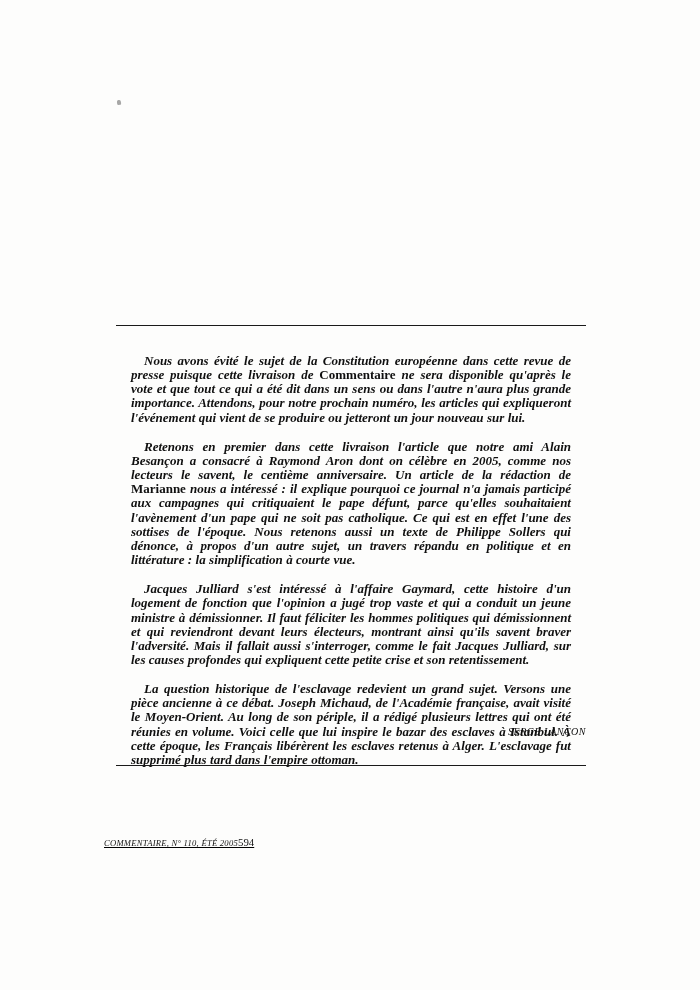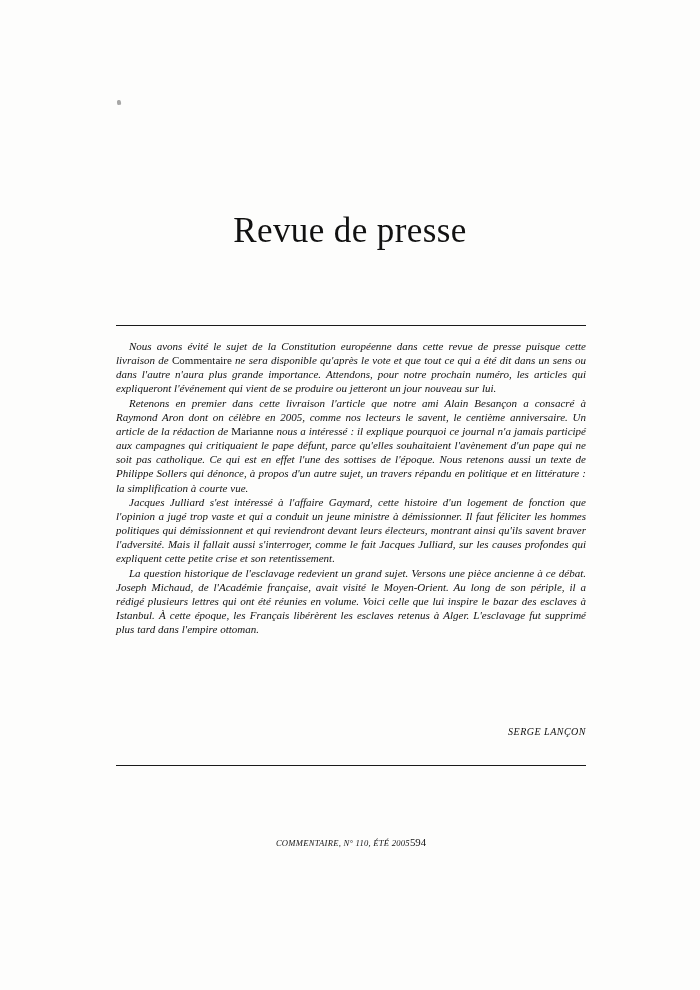--- a/index.html
+++ b/index.html
@@ -63,55 +63,57 @@
   .rule-bottom { top: 765px; }
 
   .body-block {
     position: absolute;
     left: 116px;
     top: 339px;
     width: 470px;
   }
 
   .body-block p {
-    margin: 0;
+    margin: 15px;
     font-style: italic;
-    font-size: 11px;
+    font-size: 13px;
     line-height: 14.15px;
     text-align: justify;
     text-indent: 13px;
     color: #101010;
     word-spacing: 0.15px;
     hyphens: manual;
+    font-weight: bold;
   }
 
   .body-block p .roman {
     font-style: normal;
   }
 
   .signature {
     position: absolute;
     left: 116px;
     top: 726px;
     width: 470px;
     text-align: right;
     font-style: italic;
     font-size: 10px;
     letter-spacing: 0.5px;
     color: #101010;
   }
 
   .footer {
     position: absolute;
-    left: 116px;
+    left: 104px;
     top: 836px;
     width: 470px;
     display: flex;
     align-items: baseline;
-    justify-content: center;
+    justify-content: flex-start;
+    text-decoration: underline;
   }
   .footer-ref {
     font-style: italic;
     font-size: 8.6px;
     letter-spacing: 0.25px;
     color: #141414;
     white-space: nowrap;
   }
   .footer-page {
     font-style: normal;
@@ -119,21 +121,20 @@
     color: #141414;
   }
 </style>
 </head>
 <body>
 
 <div class="page">
 
   <div class="scan-speck"></div>
 
-  <h1 class="page-title">Revue de presse</h1>
 
   <div class="rule rule-top"></div>
 
   <div class="body-block">
       <p><span>Nous avons évité le sujet de la Constitution européenne dans cette revue de presse puisque cette livraison de </span><span class="roman">Commentaire</span><span> ne sera disponible qu'après le vote et que tout ce qui a été dit dans un sens ou dans l'autre n'aura plus grande importance. Attendons, pour notre prochain numéro, les articles qui expliqueront l'événement qui vient de se produire ou jetteront un jour nouveau sur lui.</span></p>
       <p><span>Retenons en premier dans cette livraison l'article que notre ami Alain Besançon a consacré à Raymond Aron dont on célèbre en 2005, comme nos lecteurs le savent, le centième anniversaire. Un article de la rédaction de </span><span class="roman">Marianne</span><span> nous a intéressé : il explique pourquoi ce journal n'a jamais participé aux campagnes qui critiquaient le pape défunt, parce qu'elles souhaitaient l'avènement d'un pape qui ne soit pas catholique. Ce qui est en effet l'une des sottises de l'époque. Nous retenons aussi un texte de Philippe Sollers qui dénonce, à propos d'un autre sujet, un travers répandu en politique et en littérature : la simplification à courte vue.</span></p>
       <p><span>Jacques Julliard s'est intéressé à l'affaire Gaymard, cette histoire d'un logement de fonction que l'opinion a jugé trop vaste et qui a conduit un jeune ministre à démissionner. Il faut féliciter les hommes politiques qui démissionnent et qui reviendront devant leurs électeurs, montrant ainsi qu'ils savent braver l'adversité. Mais il fallait aussi s'interroger, comme le fait Jacques Julliard, sur les causes profondes qui expliquent cette petite crise et son retentissement.</span></p>
       <p><span>La question historique de l'esclavage redevient un grand sujet. Versons une pièce ancienne à ce débat. Joseph Michaud, de l'Académie française, avait visité le Moyen-Orient. Au long de son périple, il a rédigé plusieurs lettres qui ont été réunies en volume. Voici celle que lui inspire le bazar des esclaves à Istanbul. À cette époque, les Français libérèrent les esclaves retenus à Alger. L'esclavage fut supprimé plus tard dans l'empire ottoman.</span></p>
     </div>
 

